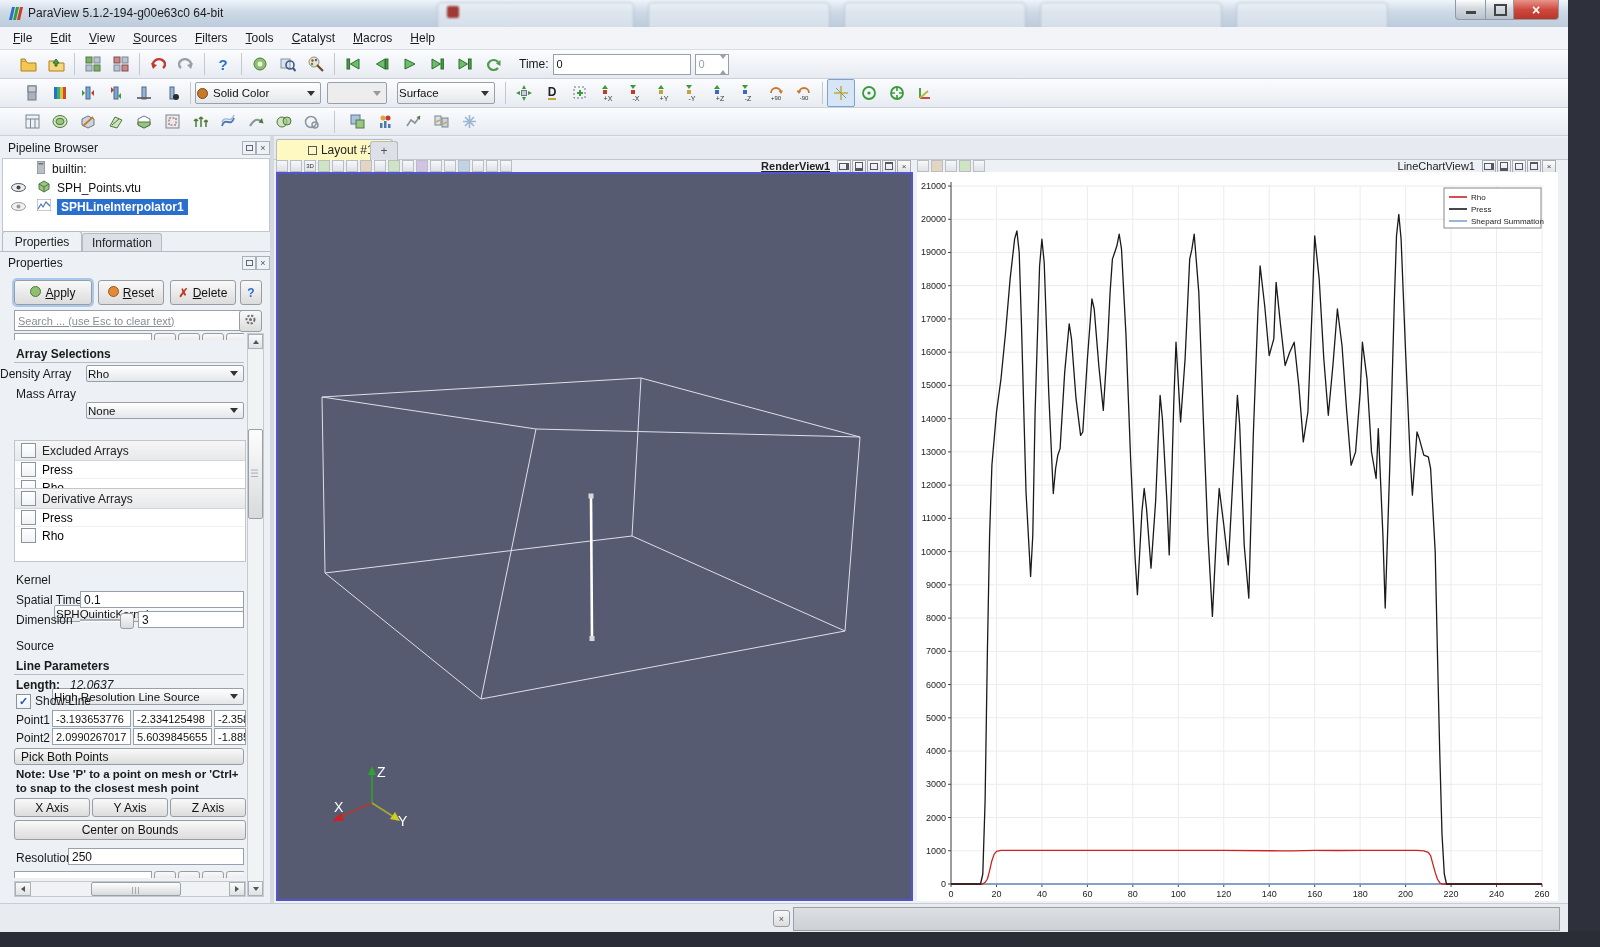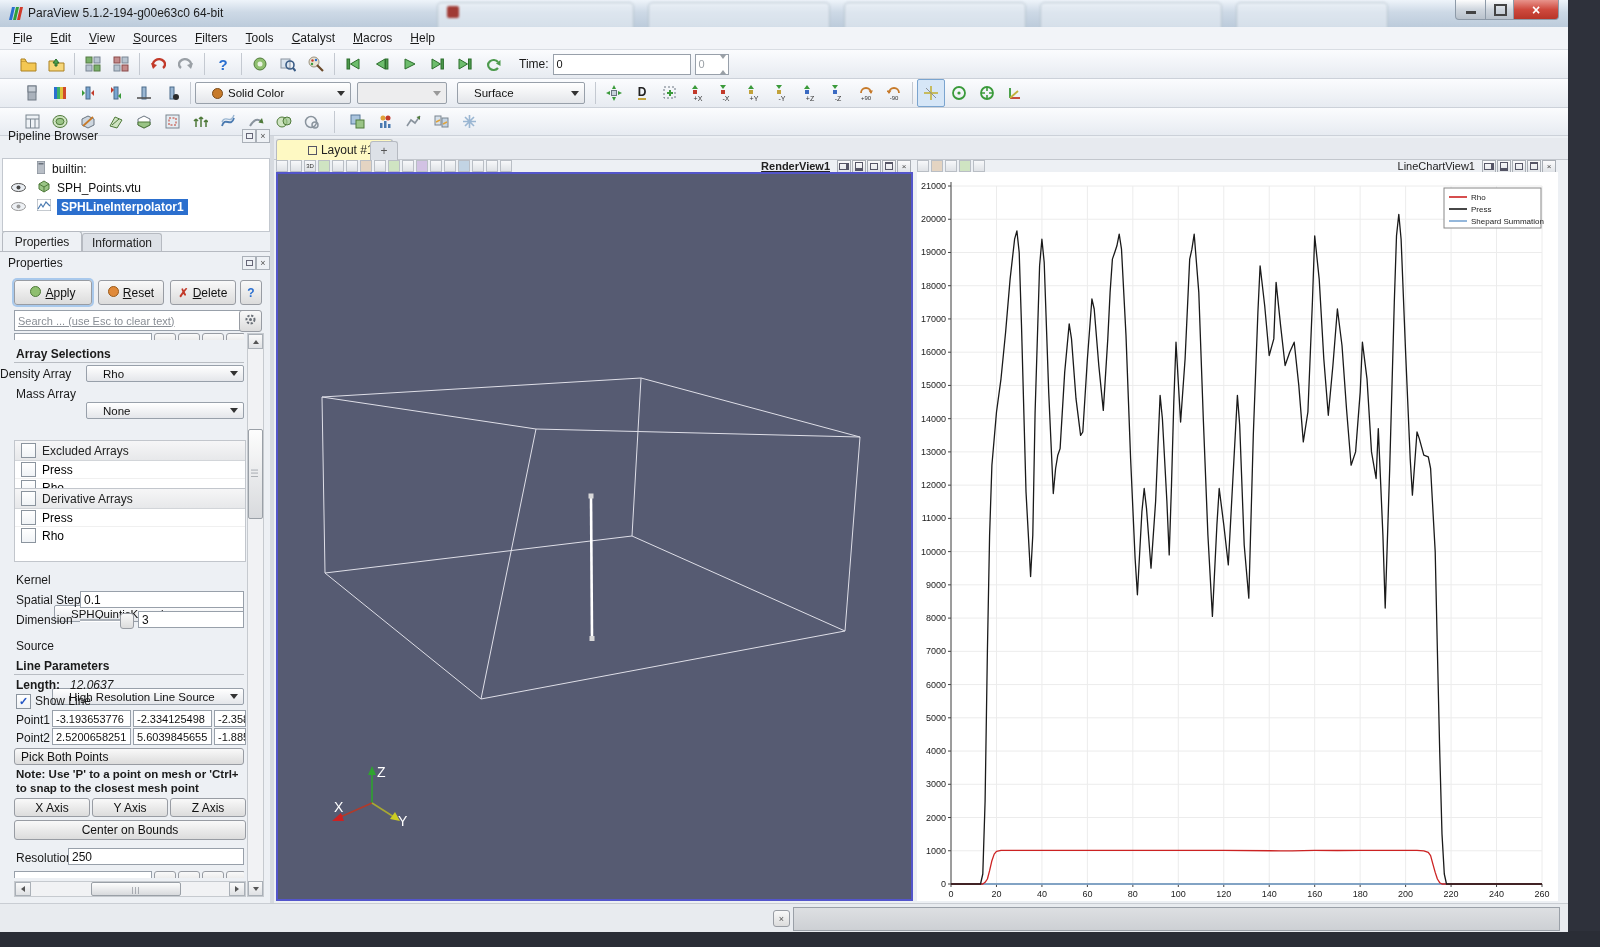--- a/index.html
+++ b/index.html
@@ -11,21 +11,21 @@
   .ghost-tab{background:rgba(235,240,246,.55);border:1px solid rgba(150,165,180,.5);border-bottom:none;border-radius:5px 5px 0 0;filter:blur(1.2px);}
   .wbtn{display:flex;align-items:center;justify-content:center;border:1px solid #8d9aa8;border-top:none;background:linear-gradient(#fdfdfd,#cfd6de 50%,#b9c2cc);color:#333;}
   .wbtn.close{background:linear-gradient(#e8948c,#cf4a3e 50%,#b83528);color:#fff;font-weight:bold;}
   .menubar{background:#f2f4f8;border-bottom:1px solid #d9dde3;}
   .menu-item{float:left;padding:4px 9px 5px;font-size:12px;color:#1a1a1a;}
   .menu-item::first-letter{text-decoration:underline;}
   .toolbar{background:linear-gradient(#fbfcfe,#e7ebf1);border-bottom:1px solid #ccd1d9;display:flex;align-items:center;}
   .tbtn{width:26px;height:26px;border:1px solid transparent;border-radius:2px;display:flex;flex-direction:column;align-items:center;justify-content:center;flex:0 0 auto;}
   .tbtn.pressed{background:#d6e6f7;border-color:#7aa4cf;}
   .sep{width:1px;background:#c4c9d1;height:22px;margin:0 4px;flex:0 0 auto;}
-  .combo{background:linear-gradient(#ffffff,#e4e6ea);border:1px solid #98a0aa;border-radius:2px;font-size:11.5px;color:#111;display:flex;align-items:center;padding:0 16px;flex:0 0 auto;position:relative;}
+  .combo{background:linear-gradient(#ffffff,#e4e6ea);border:1px solid #98a0aa;border-radius:2px;font-size:11.5px;color:#111;display:flex;align-items:center;padding:0 1px;flex:0 0 auto;position:relative;}
   .combo .caret{position:absolute;right:5px;width:0;height:0;border-left:4px solid transparent;border-right:4px solid transparent;border-top:5px solid #333;}
   .btn{background:linear-gradient(#f9f9f9,#dcdcdc);border:1px solid #989ca3;border-radius:3px;font-size:12px;color:#111;display:flex;align-items:center;justify-content:center;}
   .btn .lbl::first-letter{text-decoration:underline;}
   .input{background:#fff;border:1px solid #98a0aa;font-size:11px;color:#111;display:flex;align-items:center;padding:0 3px;overflow:hidden;white-space:nowrap;}
   .placeholder{color:#8a8f96;text-decoration:underline;}
   .dock-title{font-size:12px;color:#1a1a1a;}
   .dockbtn{width:12px;height:12px;border:1px solid #aab0b8;background:#eef1f5;display:flex;align-items:center;justify-content:center;font-size:9px;color:#555;}
   .tree{background:#fff;border:1px solid #c3c8cf;}
   .tree-row{display:flex;align-items:center;height:19px;font-size:12px;color:#111;}
   .sel-label{background:#2b6fce;color:#fff;font-weight:bold;padding:1px 4px;}
@@ -482,21 +482,21 @@
     <div class="tbtn">
         <svg width="15" height="15">
           <path d="M7.5 1 V14 M1 7.5 H14 M3 3 L12 12 M12 3 L3 12" stroke="#9ab6d2" stroke-width="1.6"></path>
         </svg>
       </div>
   </div>
 
   <div class="abs" style="left:0;top:136px;width:270px;height:767px;background:#edf0f4;"></div>
   <div class="abs" style="left:270px;top:136px;width:4px;height:767px;background:#d6dae0;"></div>
 
-  <div class="abs" style="left:2px;top:127px;width:266px;height:19px;">
+  <div class="abs" style="left:2px;top:139px;width:266px;height:19px;">
     <span class="dock-title abs" style="left:6px;top:2px;">Pipeline Browser</span>
     <span class="dockbtn abs" style="left:240px;top:2px;">
         <span class="bx" style="width:5px;height:4px;border:1px solid #667;"></span>
       </span>
     <span class="dockbtn abs" style="left:254px;top:2px;">
         <span>×</span>
       </span>
   </div>
   <div class="abs tree" style="left:2px;top:158px;width:266px;height:72px;">
     <div class="tree-row">
@@ -633,21 +633,21 @@
       <span style="margin-left:6px;">Rho</span>
     </div>
   </div>
 
   <span class="abs rowlabel" style="left:16px;top:573px;">Kernel</span>
   <div class="abs combo" style="left:54px;top:571px;width:190px;height:17px;box-sizing:border-box;">
       <span>SPHQuinticKernel</span>
       <span class="caret"></span>
     </div>
 
-  <span class="abs rowlabel" style="left:16px;top:593px;">Spatial Step</span>
+  <span class="abs rowlabel" style="left:16px;top:593px;">Spatial Time</span>
   <div class="abs input" style="left:80px;top:591px;width:164px;height:17px;box-sizing:border-box;font-size:12px;">
       <span>0.1</span>
     </div>
 
   <span class="abs rowlabel" style="left:16px;top:613px;">Dimension</span>
   <div class="abs" style="left:80px;top:612px;width:52px;height:16px;">
     <div style="position:absolute;left:0;top:7px;width:44px;height:2px;background:#aab0b8;border-bottom:1px solid #fff;"></div>
     <div class="btn" style="position:absolute;left:40px;top:1px;width:12px;height:14px;"></div>
   </div>
   <div class="abs input" style="left:138px;top:611px;width:106px;height:17px;box-sizing:border-box;font-size:12px;">
@@ -675,21 +675,21 @@
     </div>
   <div class="abs input" style="left:133px;top:710px;width:79px;height:17px;box-sizing:border-box;">
       <span>-2.334125498</span>
     </div>
   <div class="abs input" style="left:214px;top:710px;width:32px;height:17px;box-sizing:border-box;">
       <span>-2.35834039</span>
     </div>
 
   <span class="abs rowlabel" style="left:16px;top:731px;">Point2</span>
   <div class="abs input" style="left:52px;top:728px;width:79px;height:17px;box-sizing:border-box;">
-      <span>2.5200658251</span>
+      <span>2.0990267017</span>
     </div>
   <div class="abs input" style="left:133px;top:728px;width:79px;height:17px;box-sizing:border-box;">
       <span>5.6039845655</span>
     </div>
   <div class="abs input" style="left:214px;top:728px;width:32px;height:17px;box-sizing:border-box;">
       <span>-1.88594937</span>
     </div>
 
   <div class="abs btn" style="left:14px;top:748px;width:230px;height:17px;justify-content:flex-start;padding-left:6px;box-sizing:border-box;">
       <span>Pick Both Points</span>

